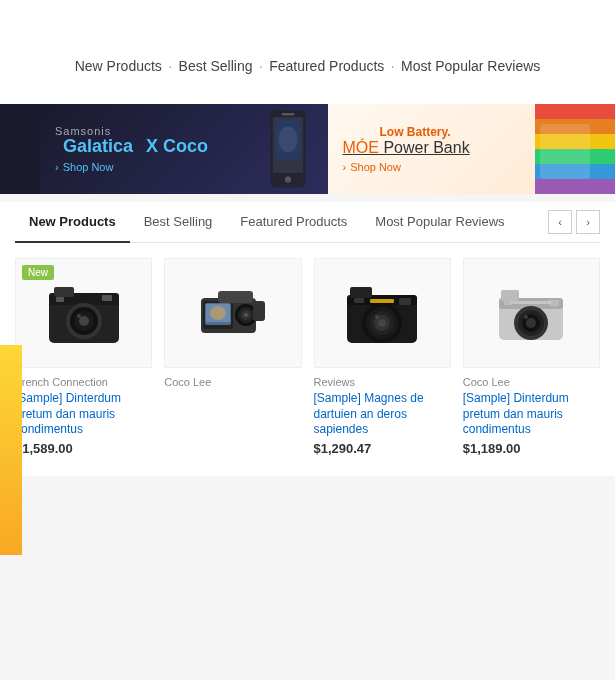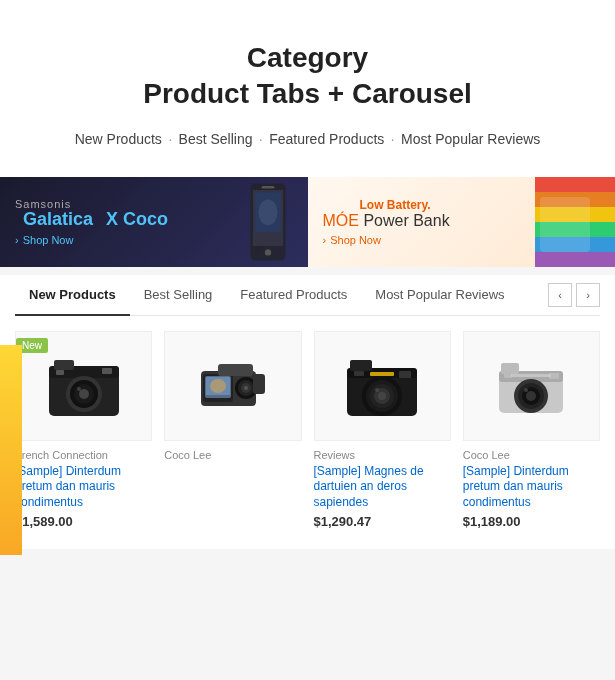--- a/index.html
+++ b/index.html
@@ -42,20 +42,21 @@
     }
 
     
     .banner-section {
       width: 100%;
       height: 90px;
       position: relative;
       overflow: hidden;
       display: flex;
       background: #1a1a2e;
+      padding-left: 40px;
     }
     .banner-left {
       width: 50%;
       background: linear-gradient(135deg, #1a1a2e 0%, #2d2d5e 100%);
       display: flex;
       align-items: center;
       padding: 10px 15px;
       position: relative;
       overflow: hidden;
     }
@@ -190,21 +191,21 @@
       height: 110px;
       display: flex;
       align-items: center;
       justify-content: center;
       overflow: hidden;
       margin-bottom: 8px;
     }
     .product-badge {
       position: absolute;
       top: 6px;
-      left: 0;
+      left: 6px;
       background: #666;
       color: #fff;
       font-size: 10px;
       padding: 2px 6px;
       border-radius: 2px;
     }
     .product-badge.new {
       background: #8bc34a;
     }
     .camera-svg {
@@ -248,24 +249,20 @@
       position: relative;
       width: 615px;
     }
   </style>
 </head>
 <body>
 
 <div class="outer-wrapper">
 
   <div class="header-section">
-    <h1>
-      <span>Category</span><br>
-      <span>Product Tabs + Carousel</span>
-    </h1>
     <nav class="nav-tabs-header">
       <a class="nav-tab-link">New Products</a>
       <span class="nav-separator">·</span>
       <a class="nav-tab-link">Best Selling</a>
       <span class="nav-separator">·</span>
       <a class="nav-tab-link">Featured Products</a>
       <span class="nav-separator">·</span>
       <a class="nav-tab-link">Most Popular Reviews</a>
     </nav>
   </div>
@@ -291,21 +288,21 @@
         <rect x="22" y="5" width="16" height="3" rx="1.5" fill="#555"></rect>
 
         <rect x="14" y="13" width="32" height="50" fill="#2a3a5e"></rect>
         <ellipse cx="30" cy="38" rx="12" ry="16" fill="#4a5a7e" opacity="0.5"></ellipse>
       </svg>
     </div>
 
     <div class="banner-right">
       <div class="banner-right-text">
         <div class="low-battery">Low Battery.</div>
-        <div class="product-name" style="color:#333;">
+        <div class="product-name" style="color:#333;text-decoration:underline;">
           <span class="accent" style="color:#e85d04;">MÓE</span><span> Power Bank</span>
         </div>
         <div class="shop-now-orange">
           <span>›</span>
             <span>Shop Now</span>
         </div>
       </div>
 
       <div class="banner-colorful">
         <svg width="80" height="90" viewBox="0 0 80 90" xmlns="http://www.w3.org/2000/svg">

